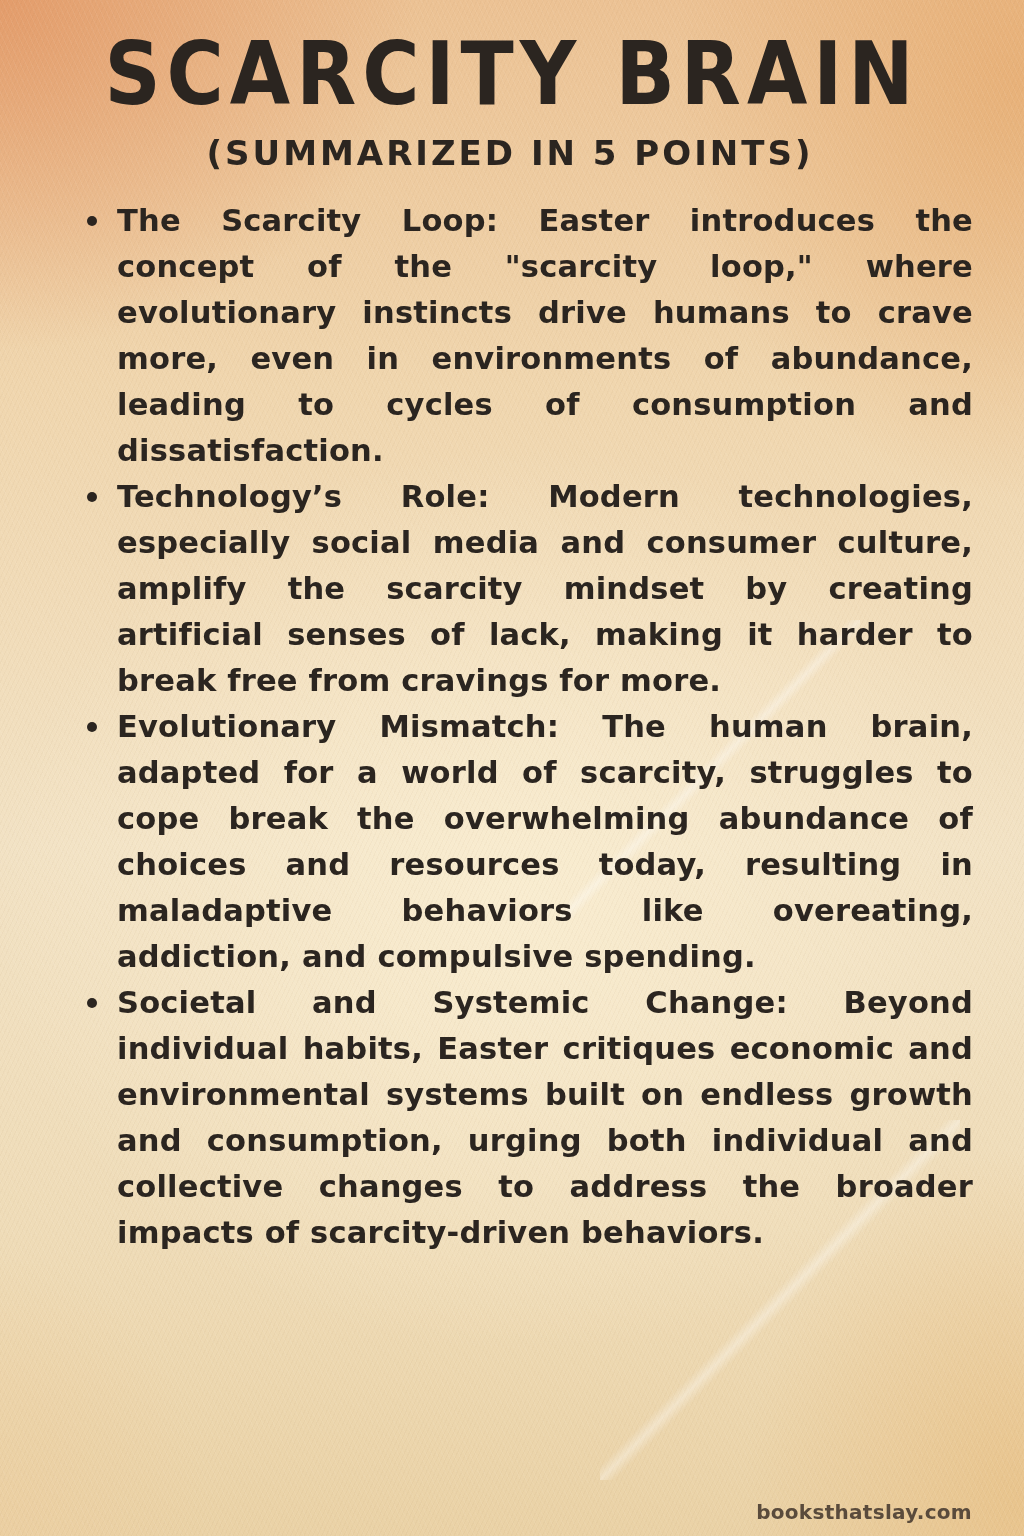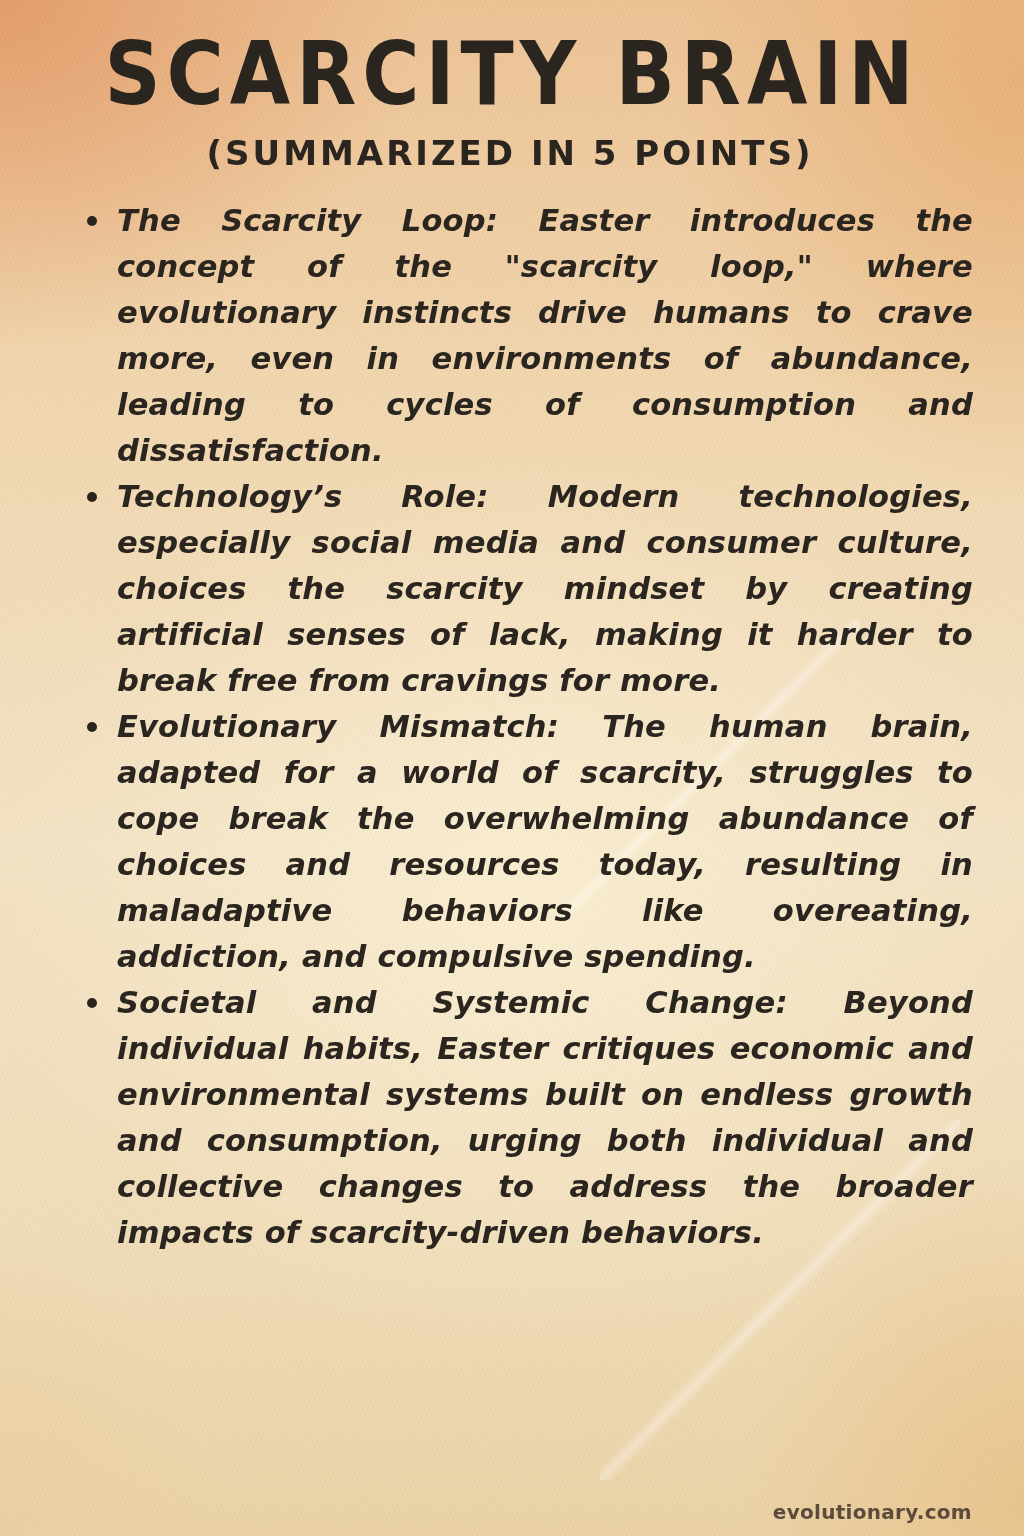--- a/index.html
+++ b/index.html
@@ -64,21 +64,20 @@
     color: #2b2520;
   }
   .points {
     position: absolute;
     left: 117px;
     top: 198px;
     width: 856px;
     margin: 0;
     padding: 0;
     list-style: none;
-    font-style: italic;
   }
   .point {
     position: relative;
     font-family: "DejaVu Sans", sans-serif;
     font-weight: bold;
     font-size: 30.5px;
     line-height: 46px;
     text-align: justify;
     color: #2b2520;
     letter-spacing: 0.2px;
@@ -113,25 +112,25 @@
 <h1 class="title" style="margin:0;">SCARCITY BRAIN</h1>
 <div class="subtitle">(SUMMARIZED IN 5 POINTS)</div>
 
 <ul class="points">
   <li class="point">
     <span class="bullet"></span>
     <span>The Scarcity Loop: Easter introduces the concept of the "scarcity loop," where evolutionary instincts drive humans to crave more, even in environments of abundance, leading to cycles of consumption and dissatisfaction.</span>
   </li>
   <li class="point">
     <span class="bullet"></span>
-    <span>Technology’s Role: Modern technologies, especially social media and consumer culture, choices the scarcity mindset by creating artificial senses of lack, making it harder to break free from cravings for more.</span>
+    <span>Technology’s Role: Modern technologies, especially social media and consumer culture, amplify the scarcity mindset by creating artificial senses of lack, making it harder to break free from cravings for more.</span>
   </li>
   <li class="point">
     <span class="bullet"></span>
     <span>Evolutionary Mismatch: The human brain, adapted for a world of scarcity, struggles to cope break the overwhelming abundance of choices and resources today, resulting in maladaptive behaviors like overeating, addiction, and compulsive spending.</span>
   </li>
   <li class="point">
     <span class="bullet"></span>
     <span>Societal and Systemic Change: Beyond individual habits, Easter critiques economic and environmental systems built on endless growth and consumption, urging both individual and collective changes to address the broader impacts of scarcity-driven behaviors.</span>
   </li>
 </ul>
 
-<div class="footer">evolutionary.com</div>
+<div class="footer">booksthatslay.com</div>
 
 </body></html>

